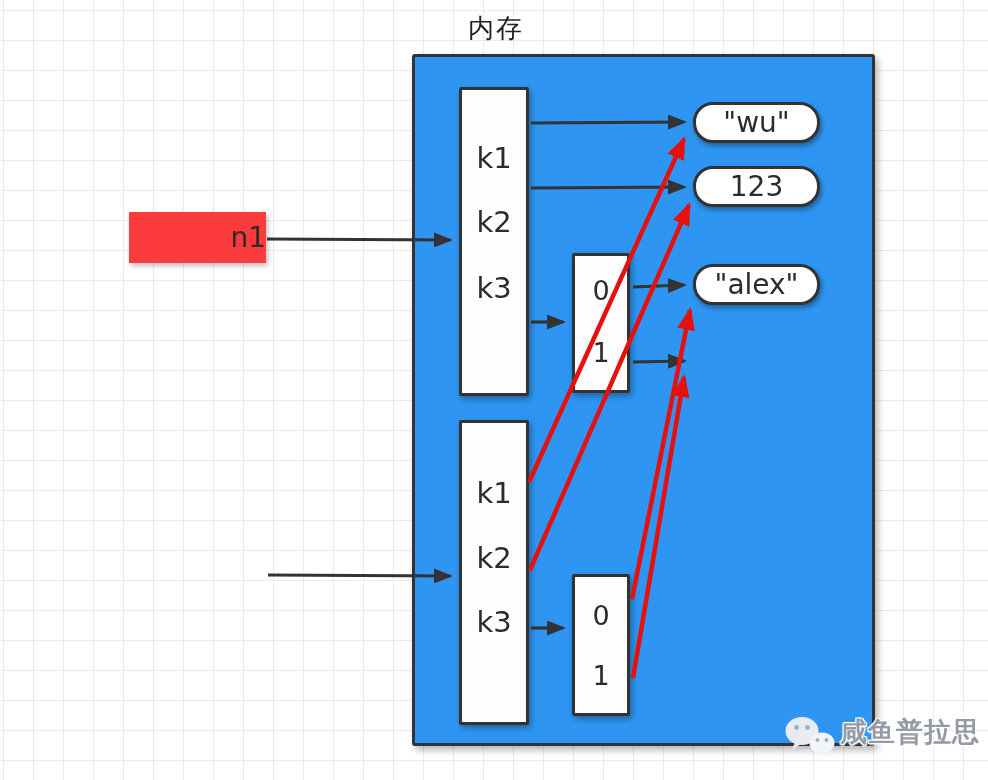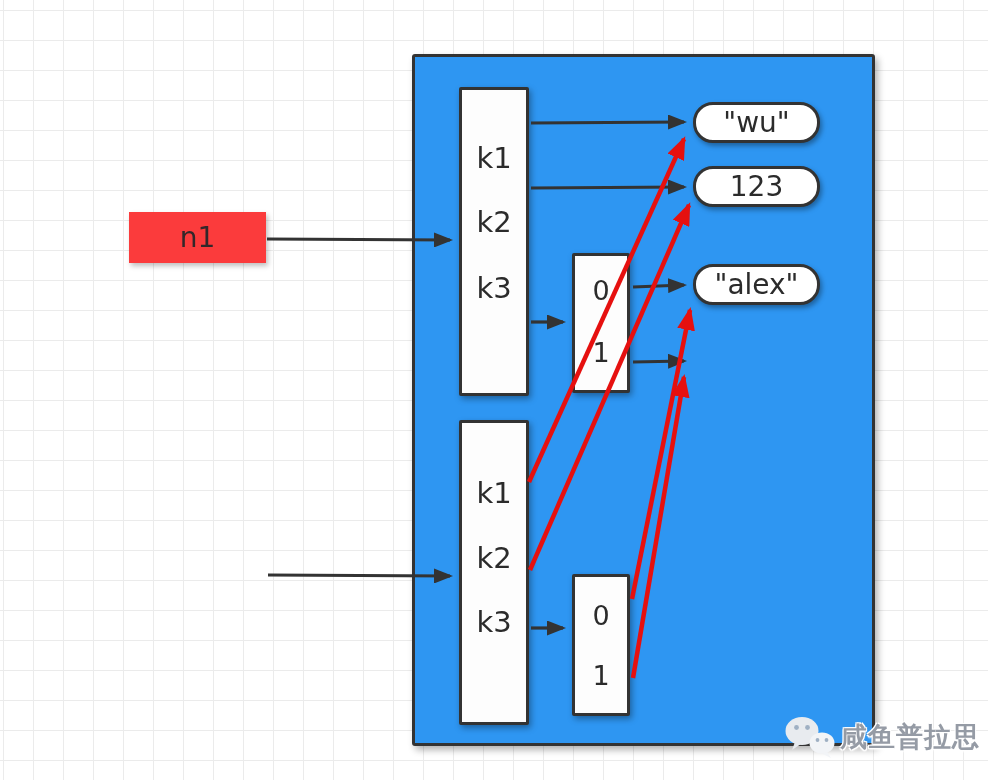--- a/index.html
+++ b/index.html
@@ -37,21 +37,21 @@
     text-align: center;
     font-size: 26px;
     color: #222;
     z-index: 2;
     letter-spacing: 2px;
   }
   .var-box {
     position: absolute;
     width: 137px; height: 51px;
     background: var(--red, #FB3B3C);
-    display: flex; align-items: center; justify-content: center;
+    display: flex; align-items: center; justify-content: flex-end;
     font-size: 28px; color: #33272a;
     box-shadow: 2px 3px 5px rgba(0,0,0,0.25);
     z-index: 2;
   }
   #var-n1 { left: 129px; top: 212px; }
   #var-n4 { left: 128px; top: 549px; }
   .dict-box, .slots-box {
     position: absolute;
     background: #fdfdfd;
     border: 3px solid var(--border, #333);
@@ -95,38 +95,39 @@
     z-index: 3;
     pointer-events: none;
   }
   .edge-black { stroke: var(--arrow-black, #333); stroke-width: 3.2px; fill: none; }
   .edge-red   { stroke: var(--arrow-red, #E60F0F); stroke-width: 4.5px; fill: none; }
   .head-black { fill: var(--arrow-black, #333); }
   .head-red   { fill: var(--arrow-red, #E60F0F); }
   .watermark {
     position: absolute;
     left: 784px; top: 714px;
-    display: flex; align-items: center;
+    display: flex; align-items: flex-start;
     z-index: 4;
   }
   .watermark-text {
     margin-left: 4px;
     font-size: 27px;
     font-weight: bold;
     color: #959ba5;
     letter-spacing: 1px;
     text-shadow: -1px -1px 0 #fff, 1px -1px 0 #fff, -1px 1px 0 #fff,
                   1px 1px 0 #fff, 0 2px 2px rgba(255,255,255,0.9);
   }
 </style>
 </head>
 <body>
 
 <div id="canvas" style="--blue: #2E96F2; --red: #FB3B3C; --arrow-black: #333333; --arrow-red: #E6100F; --border: #333333;">
 
+  <div class="diagram-title">内存</div>
 
   <div class="memory-region"></div>
 
   <div class="var-box" id="var-n1">
     <span>n1</span>
   </div>
 
   <div class="dict-box" id="dict1">
     <span class="key-label" style="top:68px">k1</span>
     <span class="key-label" style="top:132px">k2</span>

